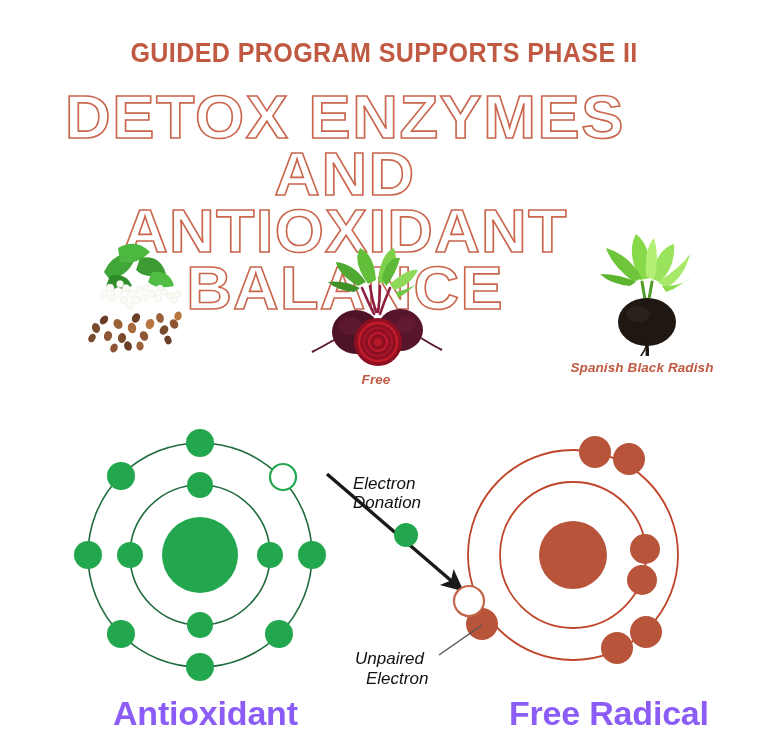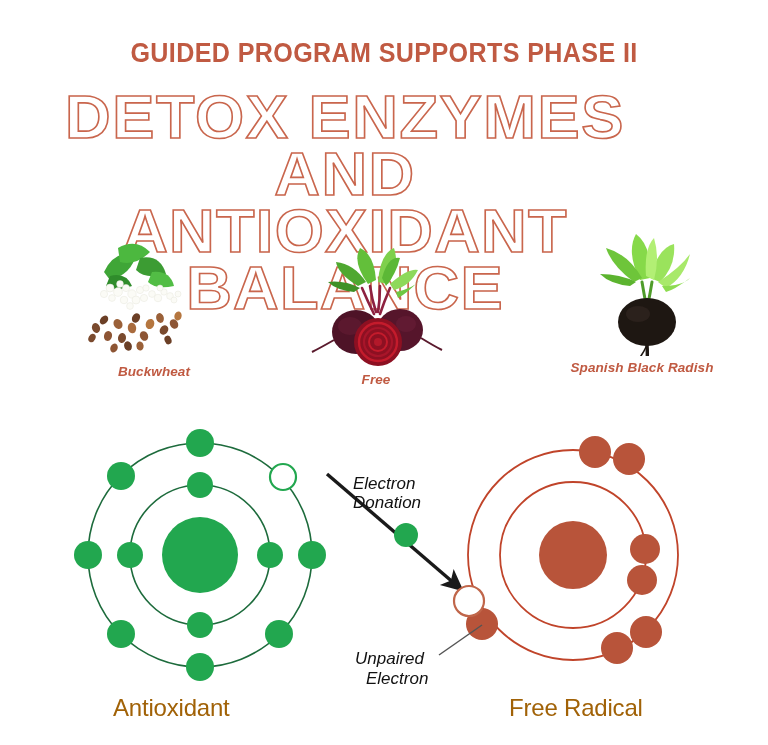--- a/index.html
+++ b/index.html
@@ -91,23 +91,23 @@
     position: absolute;
     left: 0;
     top: 0;
     width: 768px;
     height: 745px;
     pointer-events: none;
   }
 
   .bottom-label {
     position: absolute;
-    font-size: 24px;
-    font-weight: 400;
-    color: #a16207;
+    font-size: 34px;
+    font-weight: 700;
+    color: #8b5cf6;
     letter-spacing: -0.2px;
     white-space: nowrap;
   }
   #label-antioxidant { left: 113px; top: 694px; }
   #label-freeradical { left: 509px; top: 694px; }
 </style>
 </head>
 <body>
 
 <div class="eyebrow">GUIDED PROGRAM SUPPORTS PHASE II</div>
@@ -167,21 +167,20 @@
           <ellipse cx="100" cy="92" rx="4" ry="5" fill="#8d5534" transform="rotate(-30 100 92)"></ellipse>
           <ellipse cx="104" cy="84" rx="3.6" ry="4.6" fill="#b5763f" transform="rotate(15 104 84)"></ellipse>
           <ellipse cx="54" cy="114" rx="3.8" ry="4.8" fill="#6b3f26" transform="rotate(-18 54 114)"></ellipse>
           <ellipse cx="40" cy="116" rx="3.6" ry="4.6" fill="#8d5534" transform="rotate(25 40 116)"></ellipse>
           <ellipse cx="66" cy="114" rx="3.6" ry="4.6" fill="#9a6038" transform="rotate(-8 66 114)"></ellipse>
           <ellipse cx="18" cy="106" rx="3.4" ry="4.4" fill="#7a4a2e" transform="rotate(28 18 106)"></ellipse>
           <ellipse cx="94" cy="108" rx="3.4" ry="4.4" fill="#6b3f26" transform="rotate(-22 94 108)"></ellipse>
         </g>
       </svg>
     </div>
-    <div class="ing-label">Buckwheat</div>
   </div>
 
   <div class="ingredient" id="ing-1">
     <div class="ing-art">
       <svg width="160" height="128" viewBox="0 0 160 128">
 
         <g>
           <path d="M72 44 Q56 22 64 8 Q78 14 80 40 Z" fill="#63bf3a"></path>
           <path d="M82 42 Q84 14 98 8 Q104 26 92 44 Z" fill="#7ed04c"></path>
           <path d="M62 46 Q42 34 40 22 Q58 24 70 42 Z" fill="#4fa830"></path>

